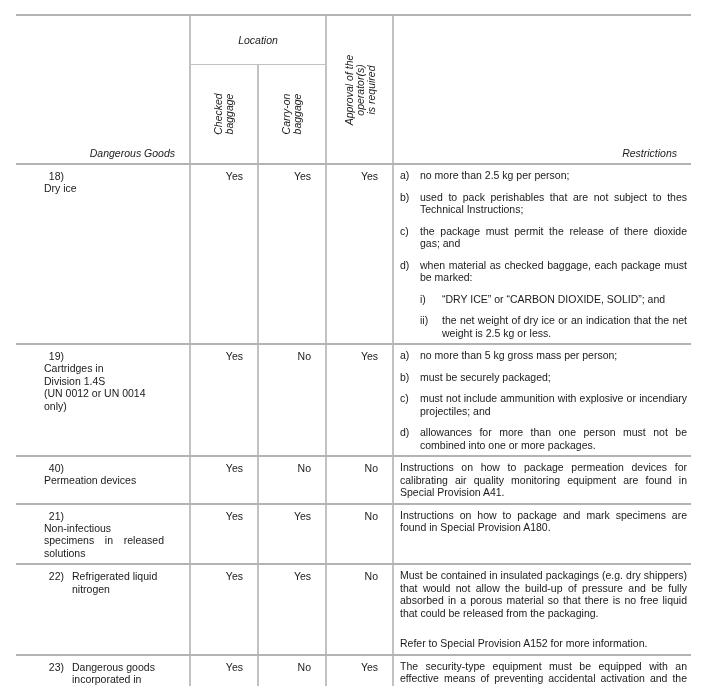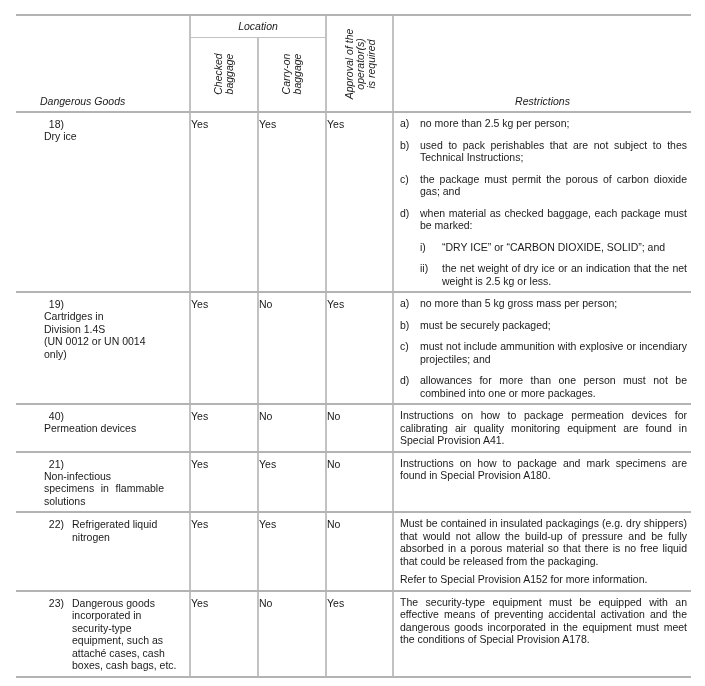--- a/index.html
+++ b/index.html
@@ -1,43 +1,43 @@
 <!DOCTYPE html>
 <html><head>
 <meta charset="utf-8">
 <style>
   html, body { margin: 0; padding: 0; background: #ffffff; }
   body { width: 705px; height: 686px; position: relative; overflow: hidden;
          font-family: "Liberation Sans", sans-serif; font-size: 10.5px; color: #1a1a1a; }
   table.dg { position: absolute; left: 16px; top: 14px; width: 675px;
              border-collapse: collapse; table-layout: fixed; }
-  table.dg td, table.dg th { padding: 0; vertical-align: top; font-weight: normal; }
+  table.dg td, table.dg th { padding: 14px; vertical-align: top; font-weight: normal; }
   .hb { border-top: 2px solid #b3b3b3; }
   .bb { border-bottom: 2px solid #b3b3b3; }
   .vl { border-left: 2px solid #c2c2c2; }
   th { font-style: italic; }
-  .h-goods { height: 91px; vertical-align: bottom !important; text-align: left; padding-bottom: 4px !important; padding-left: 24px !important; }
+  .h-goods { height: 91px; vertical-align: bottom !important; text-align: right; padding-bottom: 4px !important; padding-left: 24px !important; }
   .h-loc { height: 20px; text-align: center; vertical-align: middle !important; border-bottom: 1px solid #c2c2c2; }
   .rot-cell { height: 70px; position: relative; }
   .rot { position: absolute; left: 50%; top: 50%; transform: translate(-50%,-50%) rotate(-90deg);
          white-space: nowrap; text-align: center; line-height: 11px; }
   .h-appr { position: relative; }
-  .h-restr { vertical-align: bottom !important; text-align: center; padding-bottom: 4px !important; }
+  .h-restr { vertical-align: bottom !important; text-align: right; padding-bottom: 4px !important; }
   .num { width: 28px; text-align: right; display: inline-block; vertical-align: top; }
   .gname { display: inline-block; vertical-align: top; margin-left: 8px; width: 120px; line-height: 12.5px; }
   .goods { padding: 5px 0 4px 20px !important; }
-  .yn { text-align: left; padding-top: 5px !important; }
+  .yn { text-align: right; padding-top: 5px !important; }
   .restr { padding: 4px 4px 4px 6px !important; line-height: 12.5px; text-align: justify; }
   .item { display: flex; margin-bottom: 9px; }
   .item:last-child { margin-bottom: 0; }
   .lbl { width: 20px; flex: none; }
   .itxt { flex: 1; text-align: justify; }
   .sub { display: flex; margin-top: 9px; margin-left: 0; }
   .slbl { width: 22px; flex: none; }
-  .para { margin-bottom: 6px; }
+  .para { margin-bottom: 18px; }
   .para:last-child { margin-bottom: 0; }
 </style>
 </head>
 <body>
 
 <table class="dg">
   <colgroup>
     <col style="width:174px">
       <col style="width:68px">
       <col style="width:68px">
@@ -83,21 +83,21 @@
         <div class="item">
             <span class="lbl">a)</span>
             <span class="itxt">no more than 2.5 kg per person;</span>
           </div>
         <div class="item">
             <span class="lbl">b)</span>
             <span class="itxt">used to pack perishables that are not subject to thes Technical Instructions;</span>
           </div>
         <div class="item">
             <span class="lbl">c)</span>
-            <span class="itxt">the package must permit the porous of carbon dioxide gas; and</span>
+            <span class="itxt">the package must permit the release of there dioxide gas; and</span>
           </div>
         <div class="item">
             <span class="lbl">d)</span>
           <div class="itxt">
             <div>when material as checked baggage, each package must be marked:</div>
             <div class="sub">
                 <span class="slbl">i)</span>
                 <span class="itxt">“DRY ICE” or “CARBON DIOXIDE, SOLID”; and</span>
               </div>
             <div class="sub">
@@ -138,21 +138,21 @@
       <td class="bb goods"><span class="num">40)</span><span class="gname">Permeation devices</span></td>
       <td class="bb vl yn">Yes</td>
       <td class="bb vl yn">No</td>
       <td class="bb vl yn">No</td>
       <td class="bb vl restr">
           <div class="para">Instructions on how to package permeation devices for calibrating air quality monitoring equipment are found in Special Provision A41.</div>
         </td>
     </tr>
 
     <tr style="height:49px">
-      <td class="bb goods"><span class="num">21)</span><span class="gname" style="text-align:justify">Non-infectious specimens in flammable solutions</span></td>
+      <td class="bb goods"><span class="num">21)</span><span class="gname" style="text-align:justify">Non-infectious specimens in released solutions</span></td>
       <td class="bb vl yn">Yes</td>
       <td class="bb vl yn">Yes</td>
       <td class="bb vl yn">No</td>
       <td class="bb vl restr">
           <div class="para">Instructions on how to package and mark specimens are found in Special Provision A180.</div>
         </td>
     </tr>
 
     <tr style="height:60px">
       <td class="bb goods"><span class="num">22)</span><span class="gname" style="width:100px">Refrigerated liquid nitrogen</span></td>

